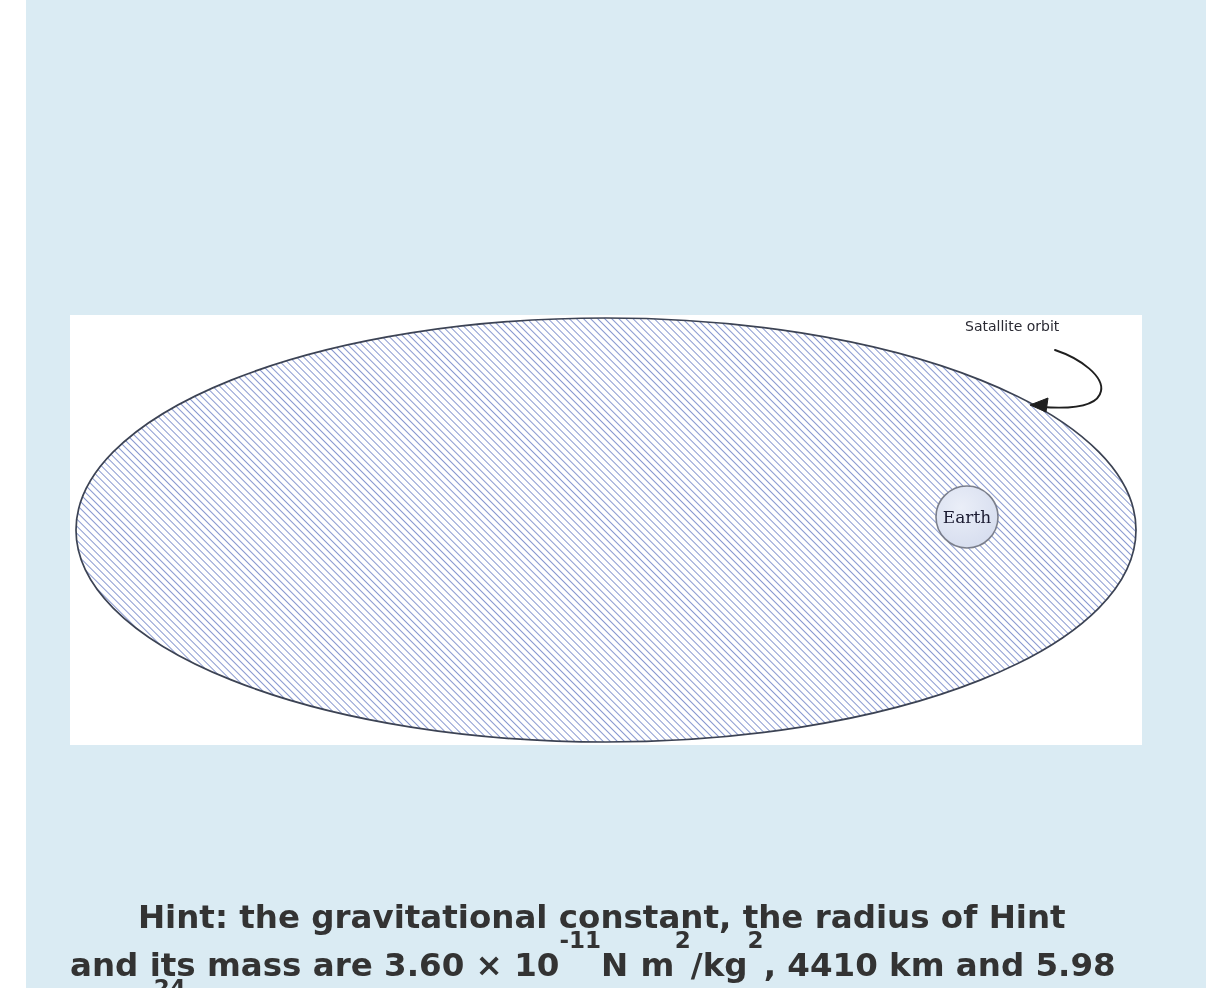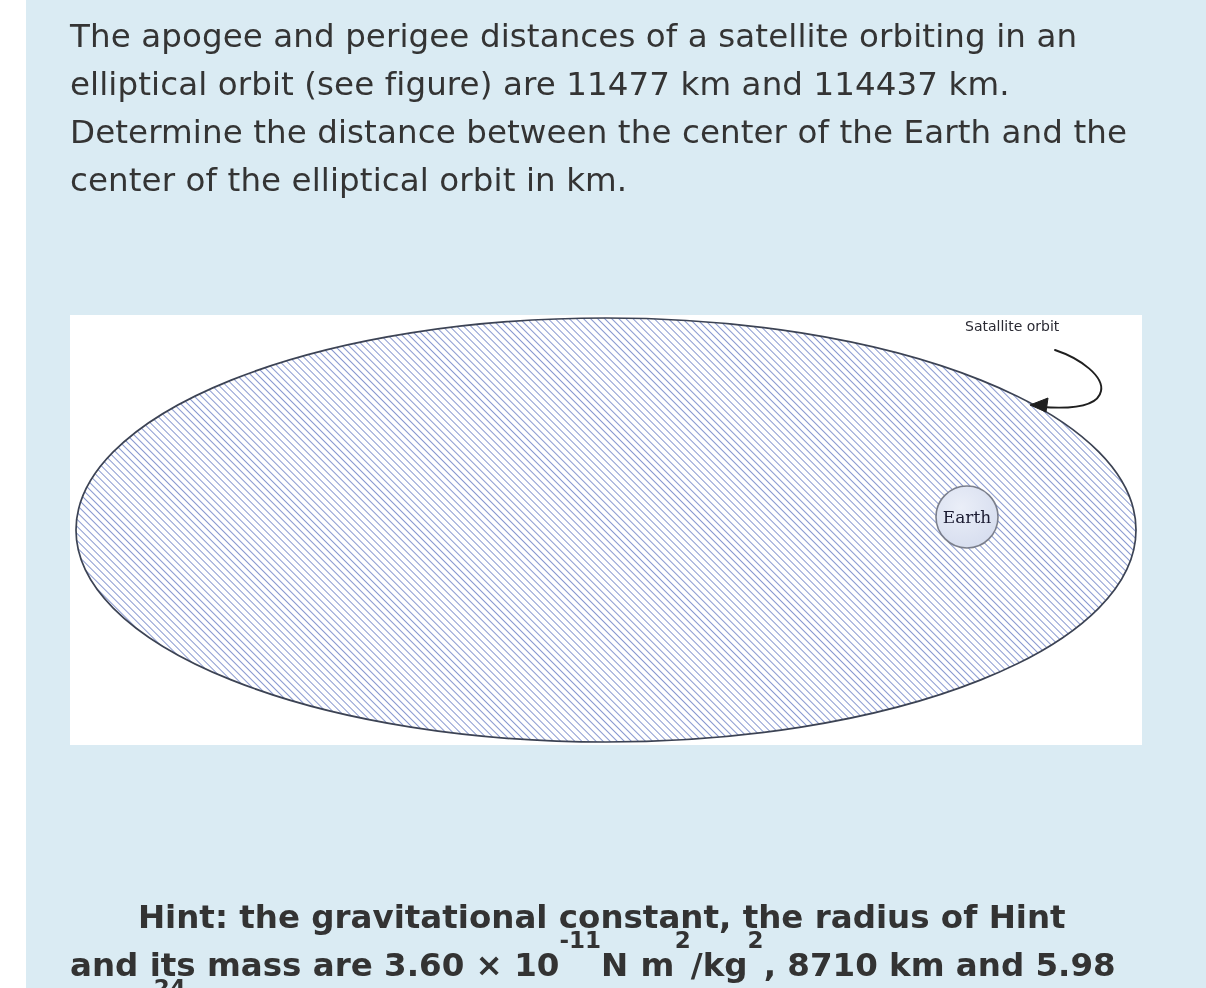--- a/index.html
+++ b/index.html
@@ -91,21 +91,20 @@
   }
   .sp { letter-spacing: 0.5px; }
 </style>
 </head>
 <body>
 
 <div id="page-root">
 
   <div id="page-panel">
 
-    <div id="question-text">The apogee and perigee distances of a satellite orbiting in an elliptical orbit (see figure) are 11477 km and 114437 km. Determine the distance between the center of the Earth and the center of the elliptical orbit in km.</div>
 
     <div id="figure-box">
       <svg id="figure-svg" viewBox="0 0 1072 430" xmlns="http://www.w3.org/2000/svg">
         <defs>
           <pattern id="hatch" width="5" height="5" patternTransform="rotate(-45)" patternUnits="userSpaceOnUse">
             <line x1="0" y1="0" x2="0" y2="5" stroke="#6a7fc4" stroke-width="1.6"></line>
           </pattern>
           <radialGradient id="earthGrad" cx="40%" cy="35%" r="75%">
             <stop offset="0%" stop-color="#eaeef8"></stop>
             <stop offset="100%" stop-color="#d5dcee"></stop>
@@ -118,17 +117,17 @@
         <text class="earth-label" x="897" y="208" text-anchor="middle">Earth</text>
 
         <path d="M 985 35 C 1012 44, 1034 62, 1031 76 C 1028 92, 1000 94, 972 92" fill="none" stroke="#1f1f1f" stroke-width="1.9" stroke-linecap="round"></path>
         <path d="M 960 90 L 978 83 L 976 97 Z" fill="#1f1f1f" stroke="#1f1f1f" stroke-width="1"></path>
 
         <text class="orbit-label" x="895" y="16">Satallite orbit</text>
       </svg>
     </div>
 
     <div id="hint-text">
-      <span>Hint: the gravitational constant, the radius of Hint and its mass are </span><span>3.60 × 10</span><sup>-11</sup><span class="sp">N m</span><sup>2</sup><span>/kg</span><sup>2</sup><span>, 8710 km and </span><span>5.98 × 10</span><sup>24</sup>
+      <span>Hint: the gravitational constant, the radius of Hint and its mass are </span><span>3.60 × 10</span><sup>-11</sup><span class="sp">N m</span><sup>2</sup><span>/kg</span><sup>2</sup><span>, 4410 km and </span><span>5.98 × 10</span><sup>24</sup>
     </div>
 
   </div>
 </div>
 
 </body></html>

